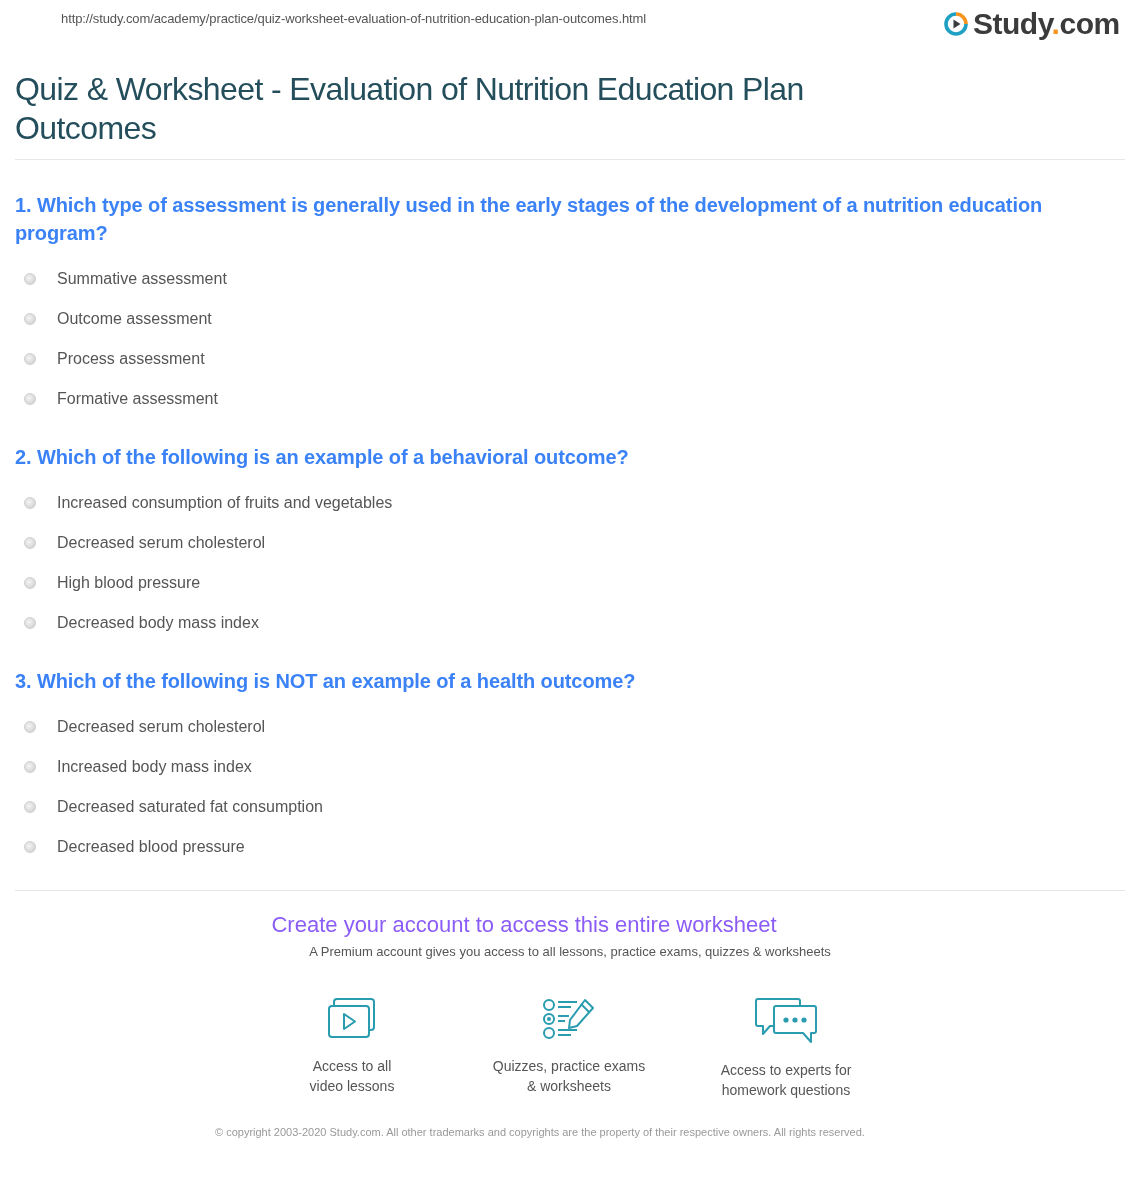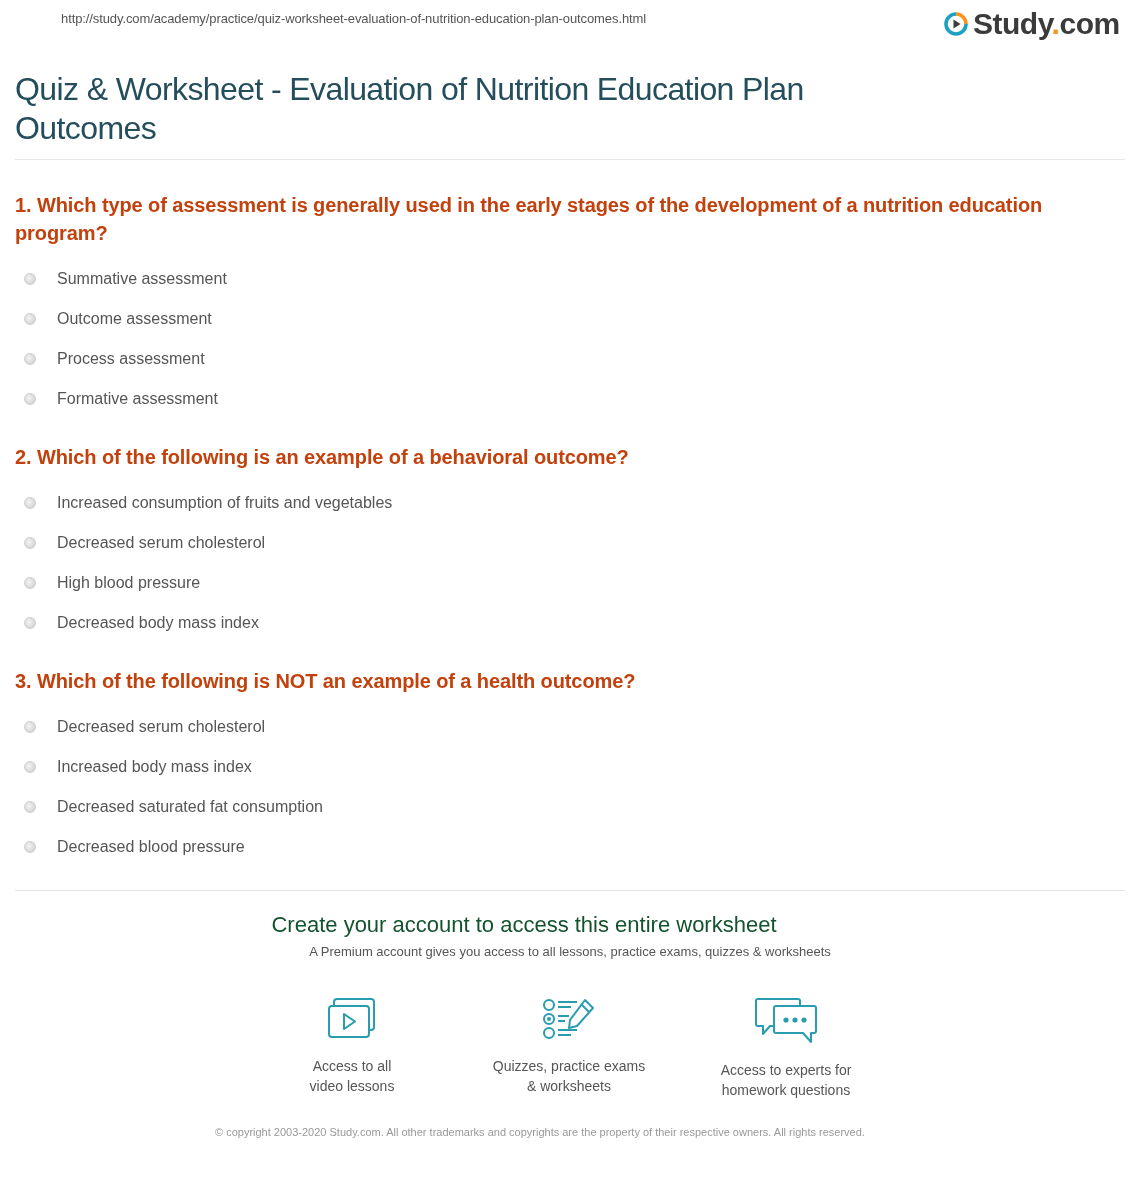--- a/index.html
+++ b/index.html
@@ -27,38 +27,38 @@
       font-size: 32px; line-height: 39px; color: #244e5c; margin: 0;
       font-weight: normal; letter-spacing: -0.6px;
     }
     .hr-top {
       position: absolute; left: 15px; top: 159px; width: 1110px; height: 1px; background: #e6e6e6;
     }
     .question {
       position: absolute; left: 15px; width: 1100px;
     }
     .q-text {
-      font-size: 20px; line-height: 28px; font-weight: bold; color: #c2410c;
+      font-size: 20px; line-height: 28px; font-weight: bold; color: #3b82f6;
       margin: 0 0 12px 0; letter-spacing: -0.1px;
     }
     .choice {
       display: flex; align-items: center; height: 40px; cursor: pointer;
     }
     .radio {
       width: 10px; height: 10px; border-radius: 50%;
       background: radial-gradient(circle at 40% 40%, #f4f4f4 0%, #d6d6d6 70%, #bfbfbf 100%);
       border: 1px solid #cfcfcf; margin-left: 9px; margin-right: 21px; flex: none;
     }
     .choice-label { font-size: 16px; color: #555555; }
     .hr-bottom {
       position: absolute; left: 15px; top: 890px; width: 1110px; height: 1px; background: #e6e6e6;
     }
     .cta-title {
       position: absolute; left: 0; top: 912px; width: 1048px; text-align: center;
-      font-size: 22px; color: #14532d; margin: 0; font-weight: normal;
+      font-size: 22px; color: #8b5cf6; margin: 0; font-weight: normal;
     }
     .cta-sub {
       position: absolute; left: 0; top: 944px; width: 1140px; text-align: center;
       font-size: 13px; color: #555;
     }
     .feature {
       position: absolute; top: 996px; width: 180px; text-align: center;
     }
     .feature svg { display: block; margin: 0 auto; }
     .feature-label {

